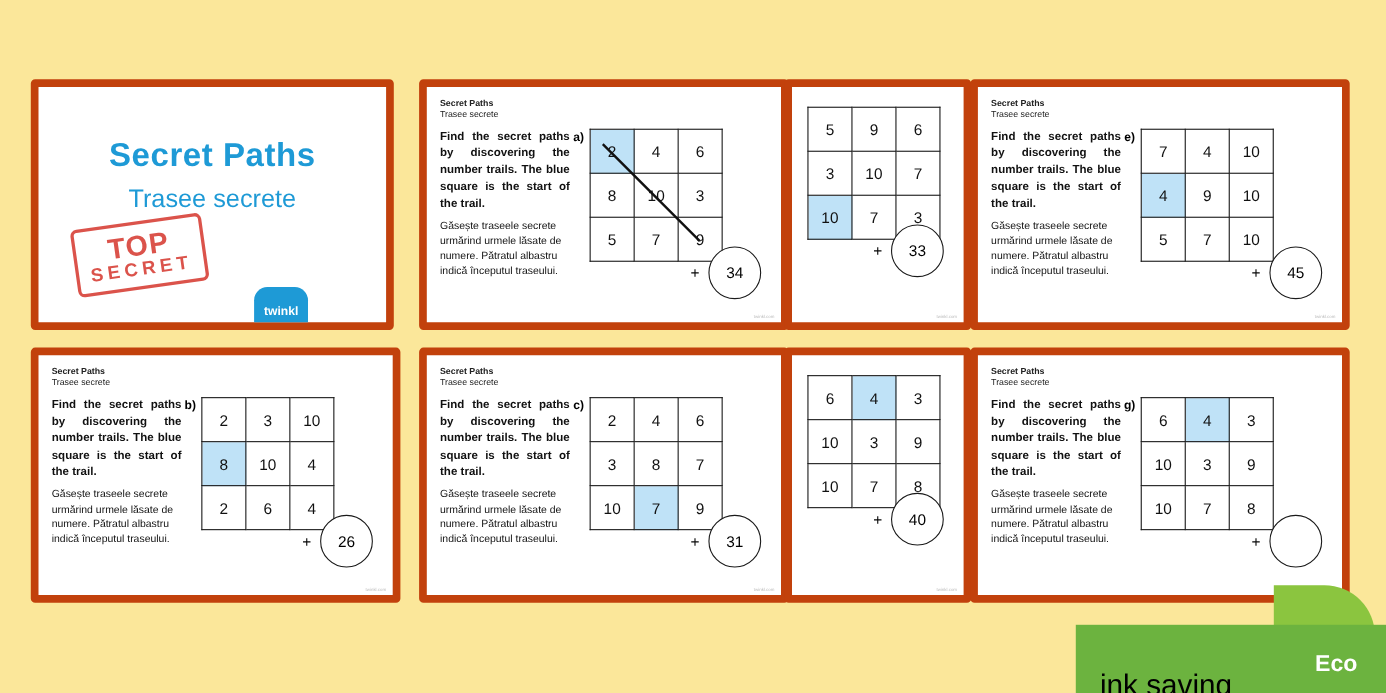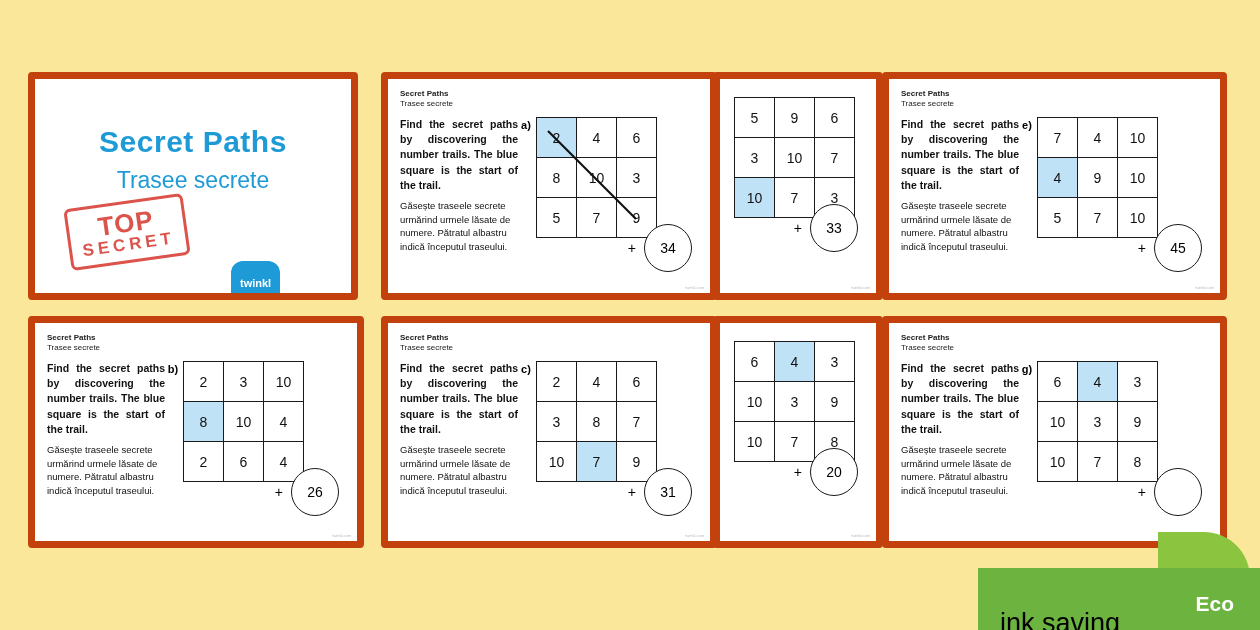--- a/index.html
+++ b/index.html
@@ -378,21 +378,21 @@
             </tr>
             <tr>
               <td>10</td>
               <td>7</td>
               <td>8</td>
             </tr>
           </tbody>
         </table>
         <div class="sumrow">
           <span class="plus">+</span>
-          <span class="circle">20</span>
+          <span class="circle">40</span>
         </div>
       </div>
     </div>
     <div class="foot">twinkl.com</div>
   </div>
 <div class="sheet page" id="ws6" style="left: 882px; top: 316px; width: 345px; height: 232px; position: absolute;">
     <div class="hdr">
       <div>Secret Paths</div>
       <div class="l2">Trasee secrete</div>
     </div>

